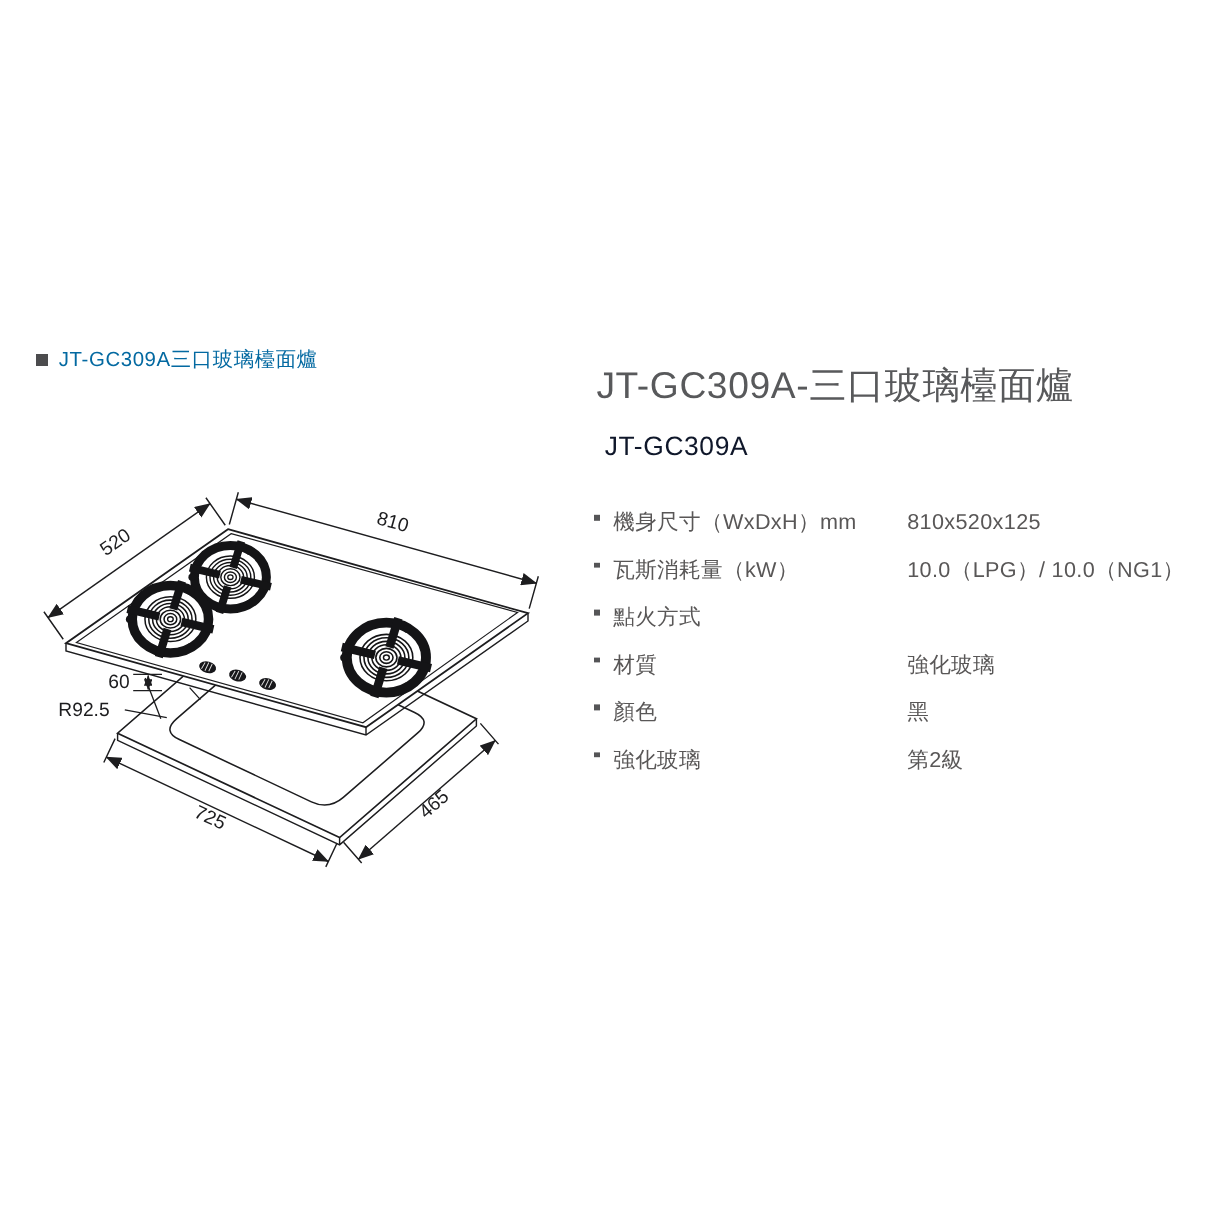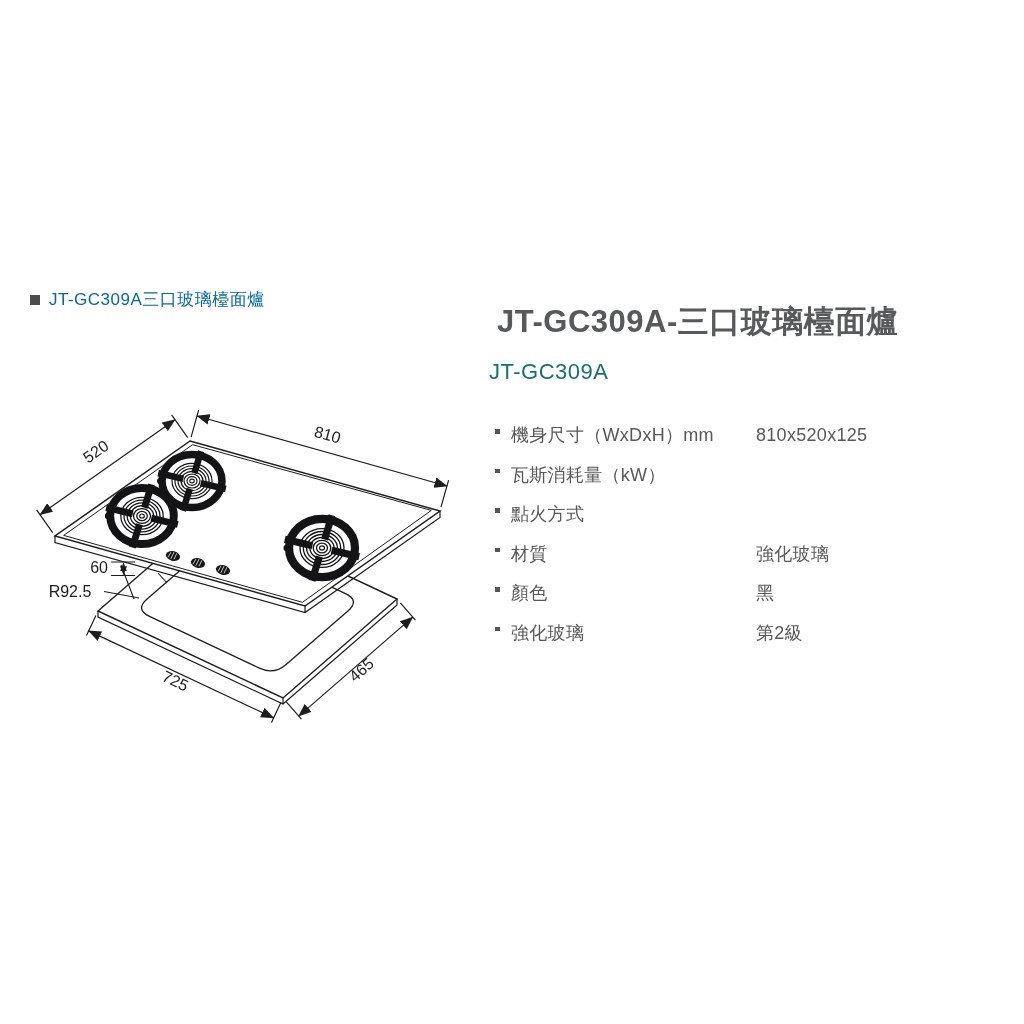--- a/index.html
+++ b/index.html
@@ -9,25 +9,25 @@
     color:#595757;
   }
   .caption{
     position:absolute;left:30px;top:288px;
     display:flex;align-items:center;gap:9px;
     font-size:17px;color:#0369a1;letter-spacing:.5px;
   }
   .caption-sq{width:10px;height:10px;background:#4c4c4e;display:inline-block;}
   .title{
     position:absolute;left:497px;top:301px;margin:0;
-    font-size:31px;font-weight:700;color:#58595b;letter-spacing:.5px;
+    font-size:31px;font-weight:400;color:#58595b;letter-spacing:.5px;
   }
   .model{
-    position:absolute;left:489px;top:359px;
-    font-size:22px;color:#0f766e;letter-spacing:.5px;
+    position:absolute;left:504px;top:359px;
+    font-size:22px;color:#0f172a;letter-spacing:.5px;
   }
   .specs{position:absolute;left:495px;top:424px;width:527px;}
   .spec-row{
     display:grid;grid-template-columns:261px 1fr;
     align-items:start;height:39.5px;
     font-size:18px;color:#595757;line-height:23px;letter-spacing:.3px;
   }
   .spec-label{position:relative;padding-left:16px;}
   .bullet{
     position:absolute;left:0;top:5px;width:4.5px;height:4.5px;background:#555557;
@@ -133,20 +133,21 @@
   <text x="341" y="272" font-size="16" text-anchor="middle" transform="rotate(-41 341 272)">465</text>
 </svg>
 
 <div class="specs">
   <div class="spec-row">
     <div class="spec-label"><span class="bullet"></span><span>機身尺寸（WxDxH）mm</span></div>
     <div class="spec-value">810x520x125</div>
   </div>
   <div class="spec-row">
     <div class="spec-label"><span class="bullet"></span><span>瓦斯消耗量（kW）</span></div>
+    <div class="spec-value">10.0（LPG）/ 10.0（NG1）</div>
   </div>
   <div class="spec-row">
     <div class="spec-label"><span class="bullet"></span><span>點火方式</span></div>
   </div>
   <div class="spec-row">
     <div class="spec-label"><span class="bullet"></span><span>材質</span></div>
     <div class="spec-value">強化玻璃</div>
   </div>
   <div class="spec-row">
     <div class="spec-label"><span class="bullet"></span><span>顏色</span></div>

